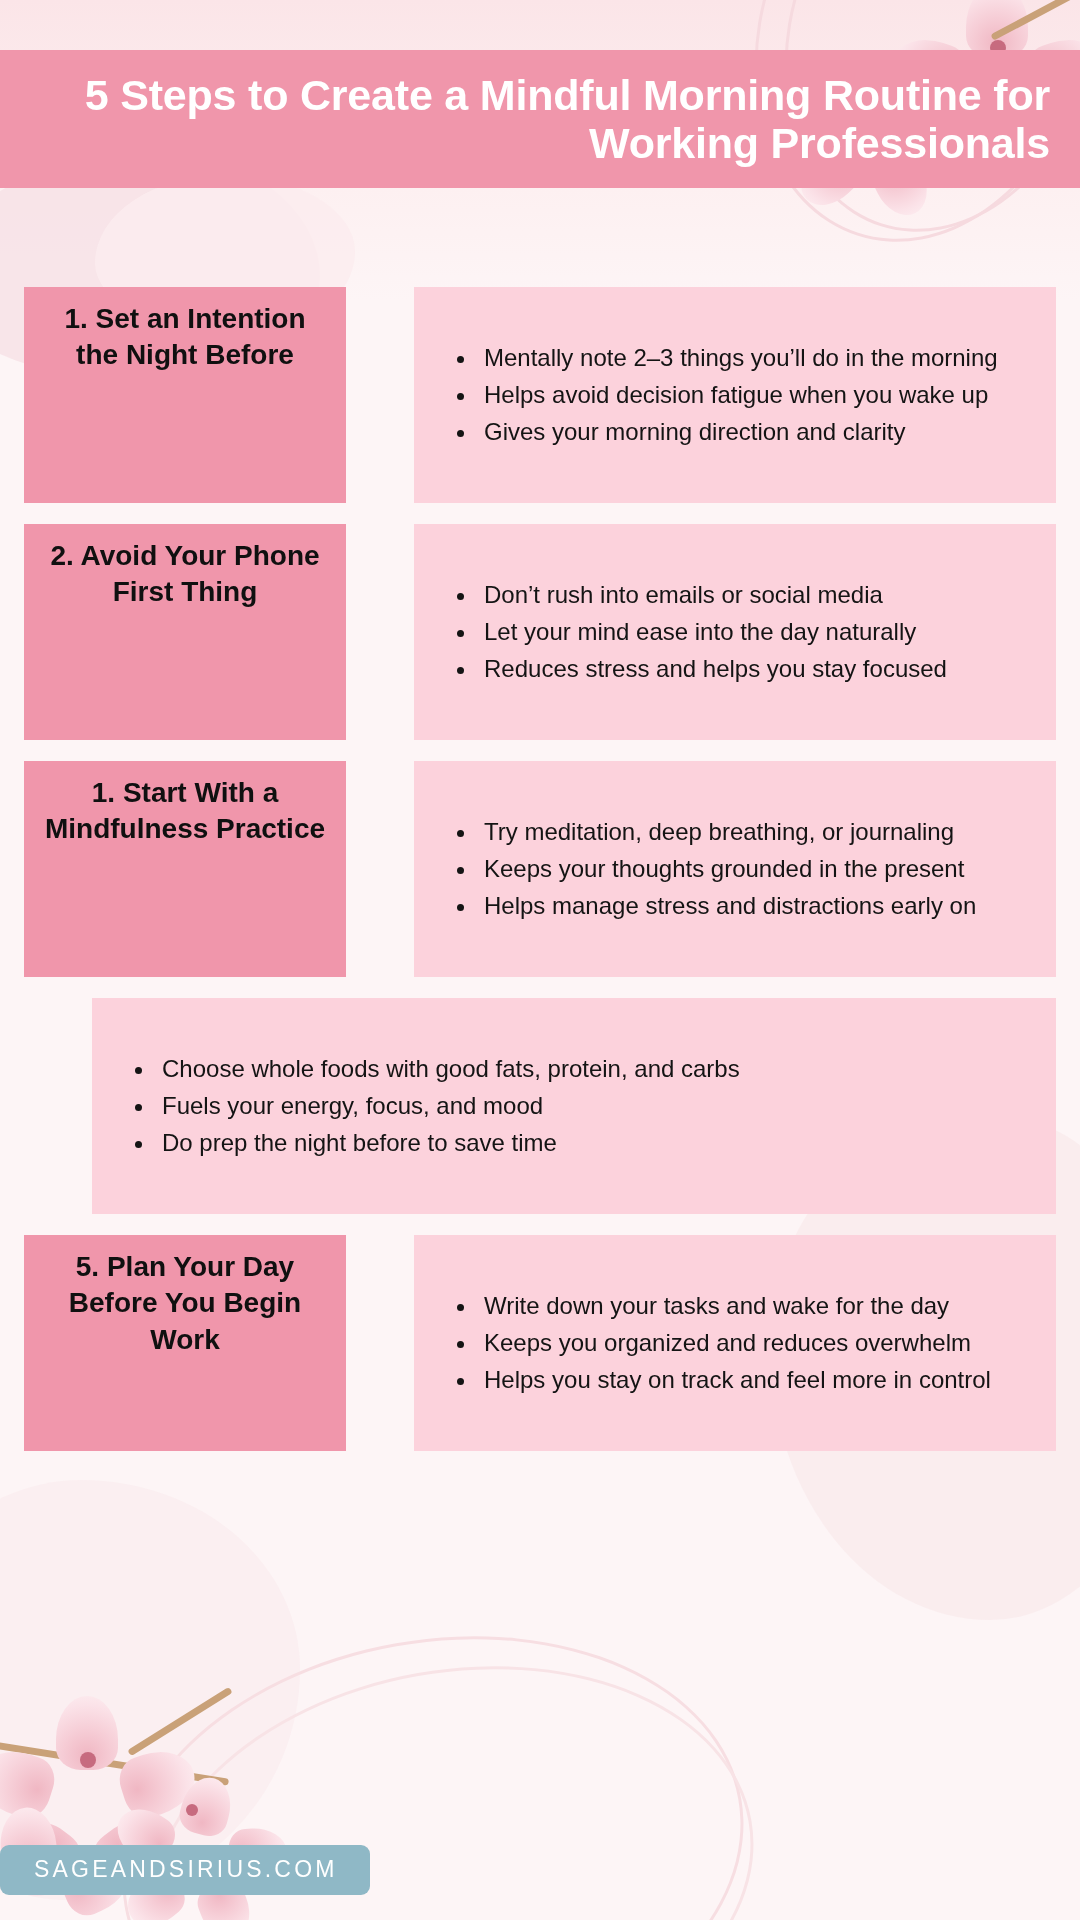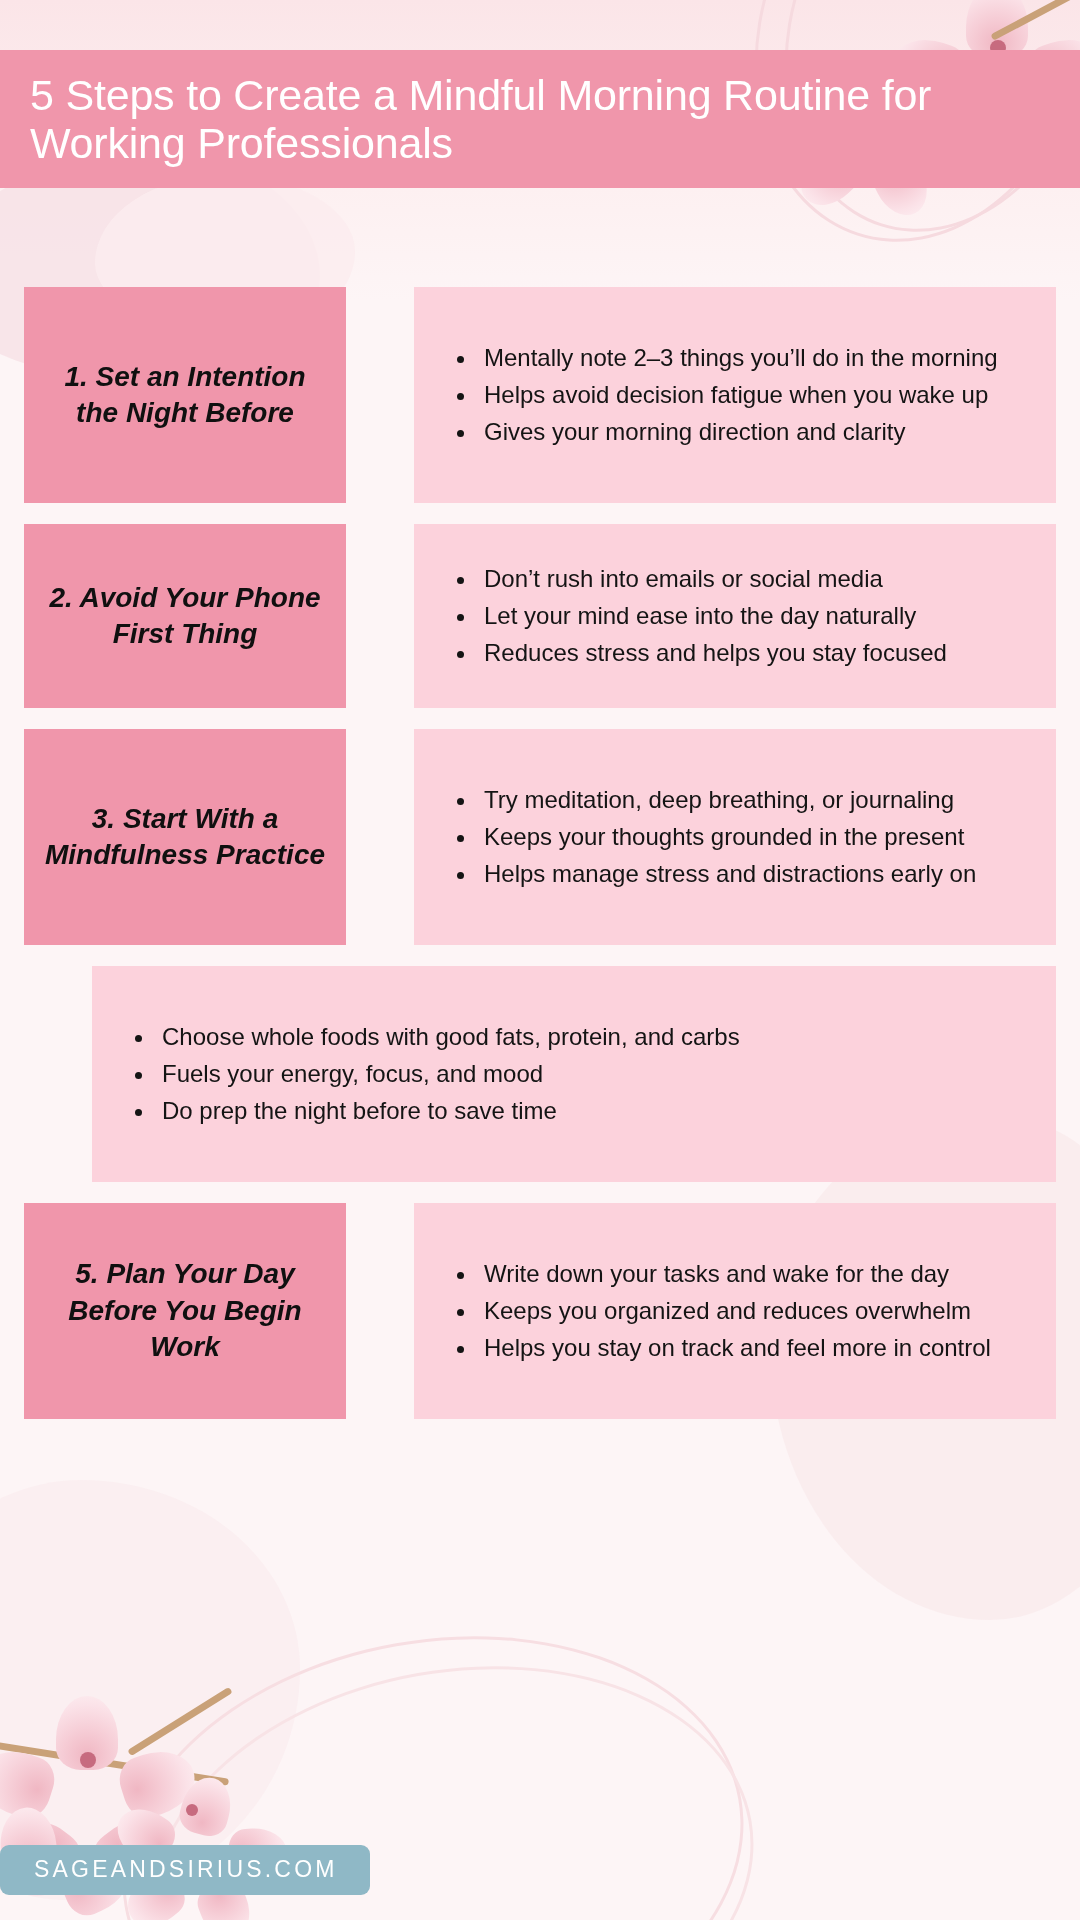--- a/index.html
+++ b/index.html
@@ -105,23 +105,23 @@
     background: #f096ab;
     display: flex;
     align-items: center;
     justify-content: center;
     box-sizing: border-box;
     padding: 0 30px;
   }
   .title-text {
     color: #ffffff;
     font-size: 43px;
-    font-weight: normal;
+    font-weight: bold;
     line-height: 1.12;
-    text-align: left;
+    text-align: right;
     letter-spacing: -0.2px;
   }
 
   
   .steps {
     position: absolute;
     left: 0; top: 287px;
     width: 1080px;
   }
   .step-row {
@@ -130,25 +130,24 @@
     margin-bottom: 21px;
     padding: 0 24px 0 24px;
     box-sizing: border-box;
     width: 1080px;
   }
   .step-left {
     width: 322px;
     flex: 0 0 322px;
     background: #f096ab;
     display: flex;
-    align-items: center;
+    align-items: flex-start;
     justify-content: center;
     box-sizing: border-box;
     padding: 14px 18px;
-    font-style: italic;
   }
   .step-heading {
     color: #101010;
     font-size: 28px;
     font-weight: bold;
     line-height: 1.3;
     text-align: center;
   }
   .step-spacer {
     flex: 0 0 68px;
@@ -170,21 +169,21 @@
     color: #141414;
     font-size: 24px;
     line-height: 1.33;
     margin: 0 0 5px 0;
     padding-left: 6px;
   }
   .bullets li:last-child { margin-bottom: 0; }
 
   
   .h1 { height: 216px; }
-  .h2 { height: 184px; }
+  .h2 { height: 216px; }
   .h3 { height: 216px; }
   .h4 { height: 216px; }
   .h5 { height: 216px; }
 
   
   .footer {
     position: absolute;
     left: 0;
     top: 1845px;
     width: 1080px;
@@ -289,21 +288,21 @@
       <ul class="bullets">
         <li>Don’t rush into emails or social media</li>
         <li>Let your mind ease into the day naturally</li>
         <li>Reduces stress and helps you stay focused</li>
       </ul>
     </div>
   </div>
 
   <div class="step-row h3">
     <div class="step-left">
-      <div class="step-heading">3. Start With a Mindfulness Practice</div>
+      <div class="step-heading">1. Start With a Mindfulness Practice</div>
     </div>
     <div class="step-spacer"></div>
     <div class="step-right">
       <ul class="bullets">
         <li>Try meditation, deep breathing, or journaling</li>
         <li>Keeps your thoughts grounded in the present</li>
         <li>Helps manage stress and distractions early on</li>
       </ul>
     </div>
   </div>

